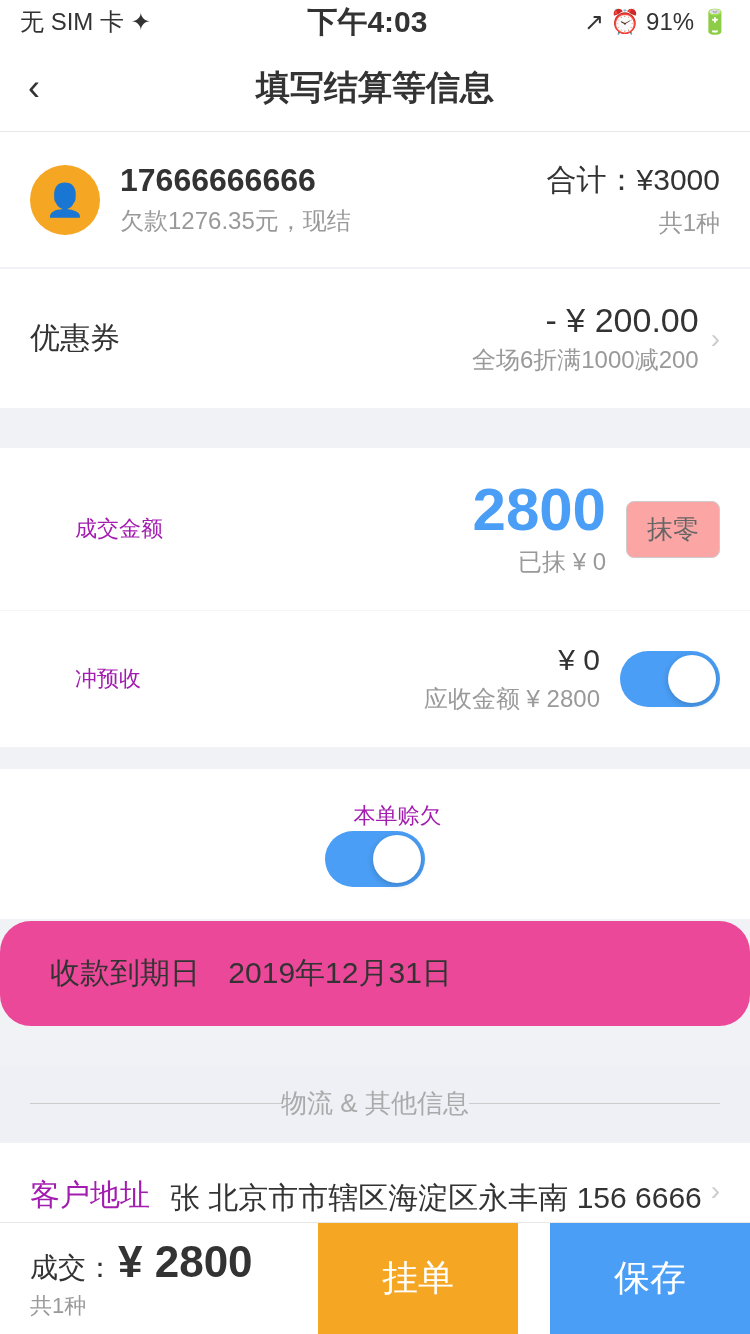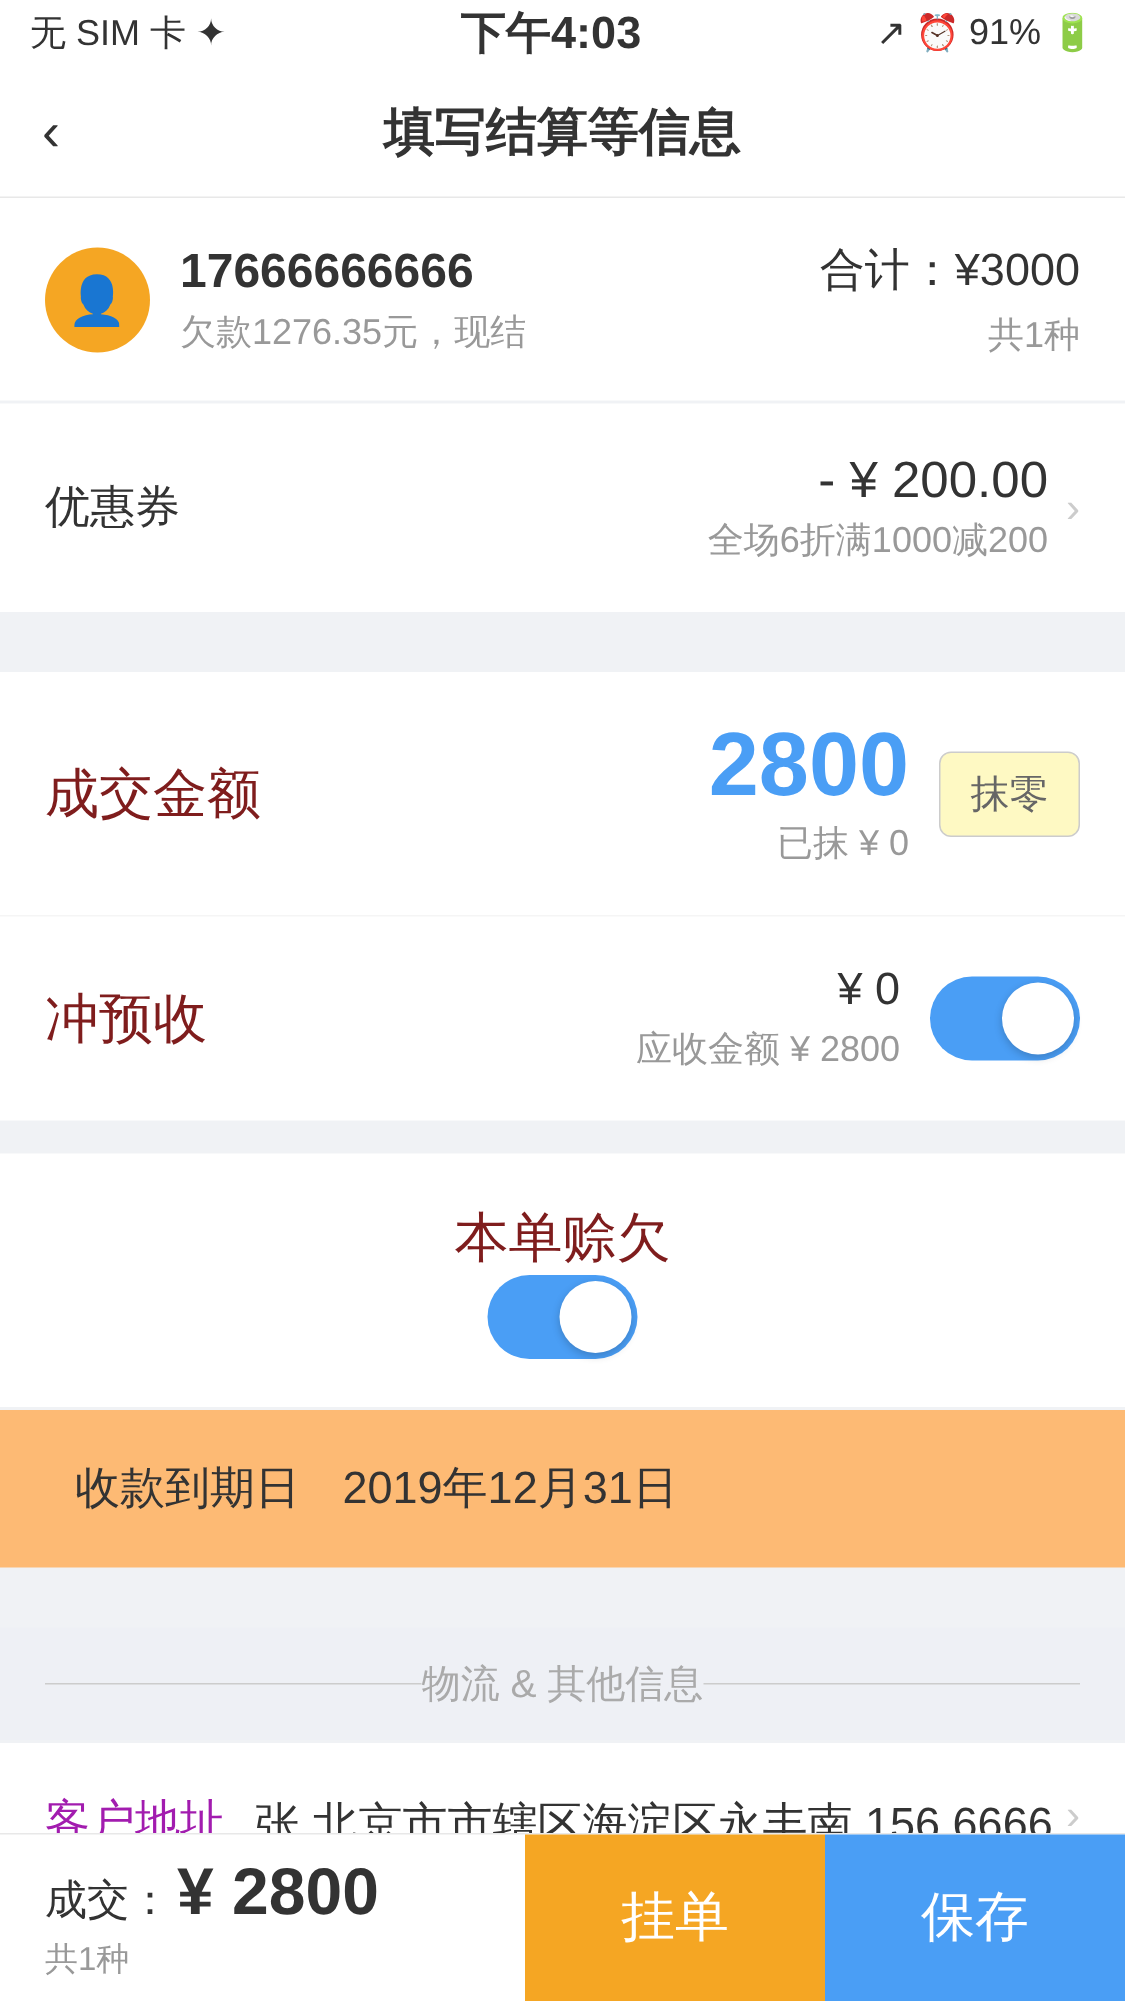--- a/index.html
+++ b/index.html
@@ -111,31 +111,31 @@
     }
 
     
     .amount-row {
       padding: 32px 30px;
       display: flex;
       align-items: center;
       justify-content: space-between;
       border-bottom: 1px solid #f5f5f5;
     }
-    .row-label { font-size: 36px; color: #7f1d1d; }
+    .row-label { font-size: 22px; color: #a21caf; margin-left: 45px; }
     .amount-right { display: flex; align-items: center; gap: 20px; }
     .amount-value { font-size: 60px; color: #4a9ef5; font-weight: 600; line-height: 1; }
     .amount-sub { font-size: 24px; color: #999; text-align: right; margin-top: 6px; }
     .round-btn {
       border: 1px solid #ccc;
       border-radius: 8px;
       padding: 10px 20px;
       font-size: 26px;
       color: #666;
-      background: #fef9c3;
+      background: #fca5a5;
       cursor: pointer;
       white-space: nowrap;
     }
 
     
     .precharge-row {
       padding: 32px 30px;
       display: flex;
       align-items: center;
       justify-content: space-between;
@@ -173,23 +173,24 @@
       padding: 32px 24px;
       display: flex;
       align-items: center;
       justify-content: space-between;
       margin-bottom: 2px;
       flex-direction: column;
     }
 
     
     .payment-due-row {
-      background: #fdba74;
+      background: #ec4899;
       padding: 32px 30px;
       margin-bottom: 20px;
+      border-radius: 31px;
     }
     .payment-due-content { font-size: 30px; color: #333; }
     .payment-due-content span { margin-left: 20px; }
 
     
     .section-label-row {
       background: #eef0f5;
       padding: 20px 30px;
       display: flex;
       align-items: center;
@@ -227,21 +228,21 @@
       align-items: center;
       border-top: 1px solid #e8e8e8;
     }
     .bottom-summary {
       flex: 1;
       padding: 0 30px;
     }
     .bottom-summary .deal-label { font-size: 28px; color: #333; }
     .bottom-summary .deal-amount { font-size: 44px; font-weight: 700; color: #333; }
     .bottom-summary .deal-count { font-size: 22px; color: #999; margin-top: 4px; }
-    .bottom-actions { display: flex; height: 100%; }
+    .bottom-actions { display: flex; height: 100%; gap: 32px; }
     .btn-hang {
       width: 200px;
       height: 100%;
       background: #f5a623;
       color: white;
       font-size: 36px;
       display: flex;
       align-items: center;
       justify-content: center;
       cursor: pointer;

